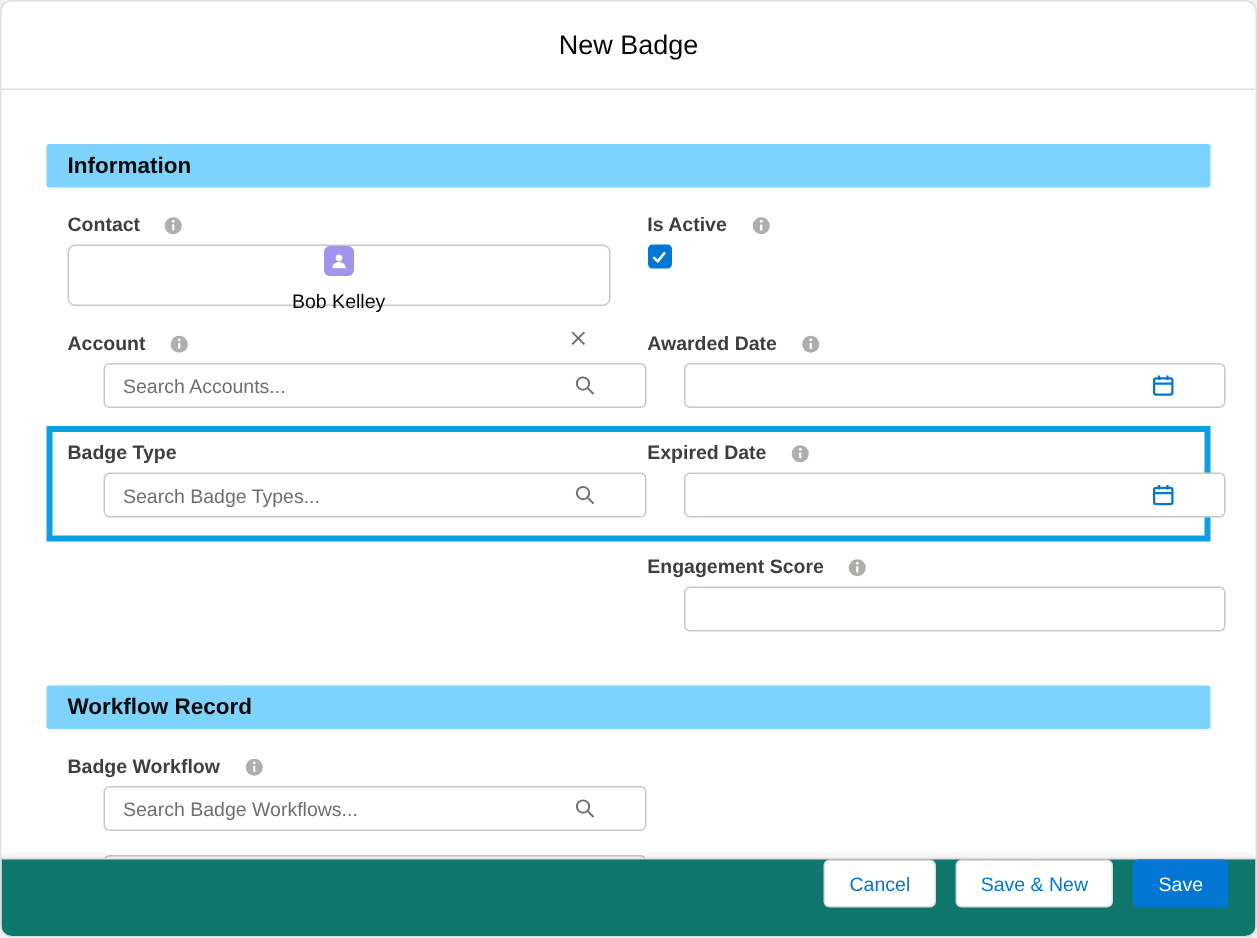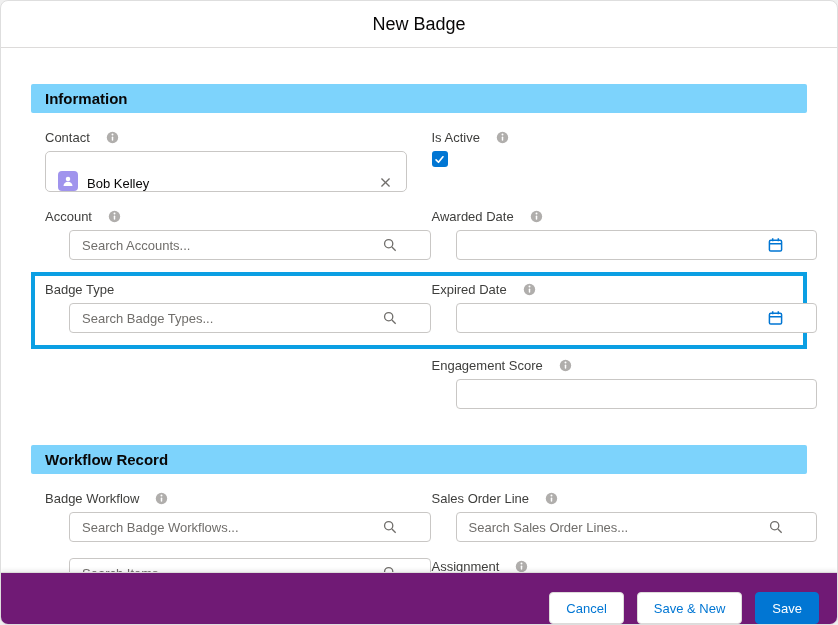--- a/index.html
+++ b/index.html
@@ -10,21 +10,21 @@
   }
   .modal {
     position: relative;
     width: 838px; height: 625px;
     background: #fff;
     border: 1px solid #dedede;
     border-radius: 8px;
     overflow: hidden;
   }
   .modal-header {
-    height: 47px;
+    height: 59px;
     border-bottom: 1px solid #dddbda;
     display: flex; align-items: center; justify-content: center;
   }
   .modal-title { font-size: 18px; font-weight: 500; color: #080707; }
 
   .content { padding: 0 30px; }
 
   .section-header {
     margin-top: 36px;
     background: #7dd3fc;
@@ -37,21 +37,21 @@
   .section-header.workflow { }
 
   .form-row {
     display: grid;
     grid-template-columns: 1fr 1fr;
     column-gap: 25px;
     padding: 0 14px;
     margin-top: 16px;
   }
   .field {}
-  .label-row { display: flex; align-items: center; gap: 16px; margin-bottom: 6px; height: 16px; }
+  .label-row { display: flex; align-items: flex-end; gap: 16px; margin-bottom: 6px; height: 16px; font-weight: bold; }
   .label { font-size: 13px; color: #3e3e3c; }
 
   .info-icon { display: inline-flex; }
 
   .input-wrap { position: relative; }
   .text-input {
     width: 100%; height: 30px;
     border: 1px solid #c9c7c5;
     border-radius: 4px;
     padding: 0 32px 0 12px;
@@ -67,23 +67,24 @@
     position: absolute; right: 10px; top: 50%;
     transform: translateY(-50%);
     display: flex; align-items: center;
     background: none; border: none; padding: 0; cursor: pointer;
   }
 
   .lookup-selected {
     height: 41px;
     border: 1px solid #c9c7c5;
     border-radius: 5px;
-    display: flex; align-items: flex-end;
+    display: flex; align-items: center;
     padding: 0 12px; gap: 9px;
     background: #fff;
+    flex-direction: column;
   }
   .avatar {
     width: 20px; height: 20px; border-radius: 4px;
     background: #a094ed;
     display: flex; align-items: center; justify-content: center;
     flex: 0 0 auto;
   }
   .pill-text { font-size: 13px; color: #080707; }
   .remove-btn {
     margin-left: auto;
@@ -104,24 +105,24 @@
     margin-top: 12px;
     border: 4px solid var(--highlight, #0b9fe3);
   }
   .highlight-box .form-row { margin-top: 5px; padding: 0 10px 12px; }
 
   .engagement-row { margin-top: 8px; }
 
   .modal-footer {
     position: absolute; left: 0; right: 0; bottom: 0;
     height: 52px;
-    background: #701a75;
+    background: #0f766e;
     border-top: 1px solid #dddbda;
     box-shadow: 0 -2px 4px rgba(0,0,0,0.08);
-    display: flex; align-items: flex-end; justify-content: flex-end;
+    display: flex; align-items: flex-start; justify-content: flex-end;
     gap: 13px;
     padding: 0 18px;
   }
   .btn {
     height: 32px;
     border-radius: 4px;
     font-size: 13px;
     padding: 0 16px;
     font-family: inherit;
     cursor: pointer;
@@ -318,41 +319,20 @@
         <div class="input-wrap">
           <input class="text-input" type="text" placeholder="Search Badge Workflows..." style="">
           <span class="input-icon">
             <svg width="14" height="14" viewBox="0 0 16 16" fill="none" stroke="#706e6b" stroke-width="1.5">
                 <circle cx="6.5" cy="6.5" r="4.7"></circle>
                 <line x1="10.2" y1="10.2" x2="14.5" y2="14.5"></line>
               </svg>
           </span>
         </div>
       </div>
-      <div class="field">
-        <div class="label-row">
-          <span class="label">Sales Order Line</span>
-          <span class="info-icon">
-            <svg width="13" height="13" viewBox="0 0 16 16">
-                <circle cx="8" cy="8" r="7" fill="#b0aeac"></circle>
-                <rect x="7.1" y="6.8" width="1.8" height="5.2" rx="0.9" fill="#fff"></rect>
-                <circle cx="8" cy="4.4" r="1.2" fill="#fff"></circle>
-              </svg>
-          </span>
-        </div>
-        <div class="input-wrap">
-          <input class="text-input" type="text" placeholder="Search Sales Order Lines..." style="">
-          <span class="input-icon">
-            <svg width="14" height="14" viewBox="0 0 16 16" fill="none" stroke="#706e6b" stroke-width="1.5">
-                <circle cx="6.5" cy="6.5" r="4.7"></circle>
-                <line x1="10.2" y1="10.2" x2="14.5" y2="14.5"></line>
-              </svg>
-          </span>
-        </div>
-      </div>
     </div>
 
     <div class="form-row">
       <div class="field">
         <div class="input-wrap">
           <input class="text-input" type="text" placeholder="Search Items..." style="">
           <span class="input-icon">
             <svg width="14" height="14" viewBox="0 0 16 16" fill="none" stroke="#706e6b" stroke-width="1.5">
                 <circle cx="6.5" cy="6.5" r="4.7"></circle>
                 <line x1="10.2" y1="10.2" x2="14.5" y2="14.5"></line>

